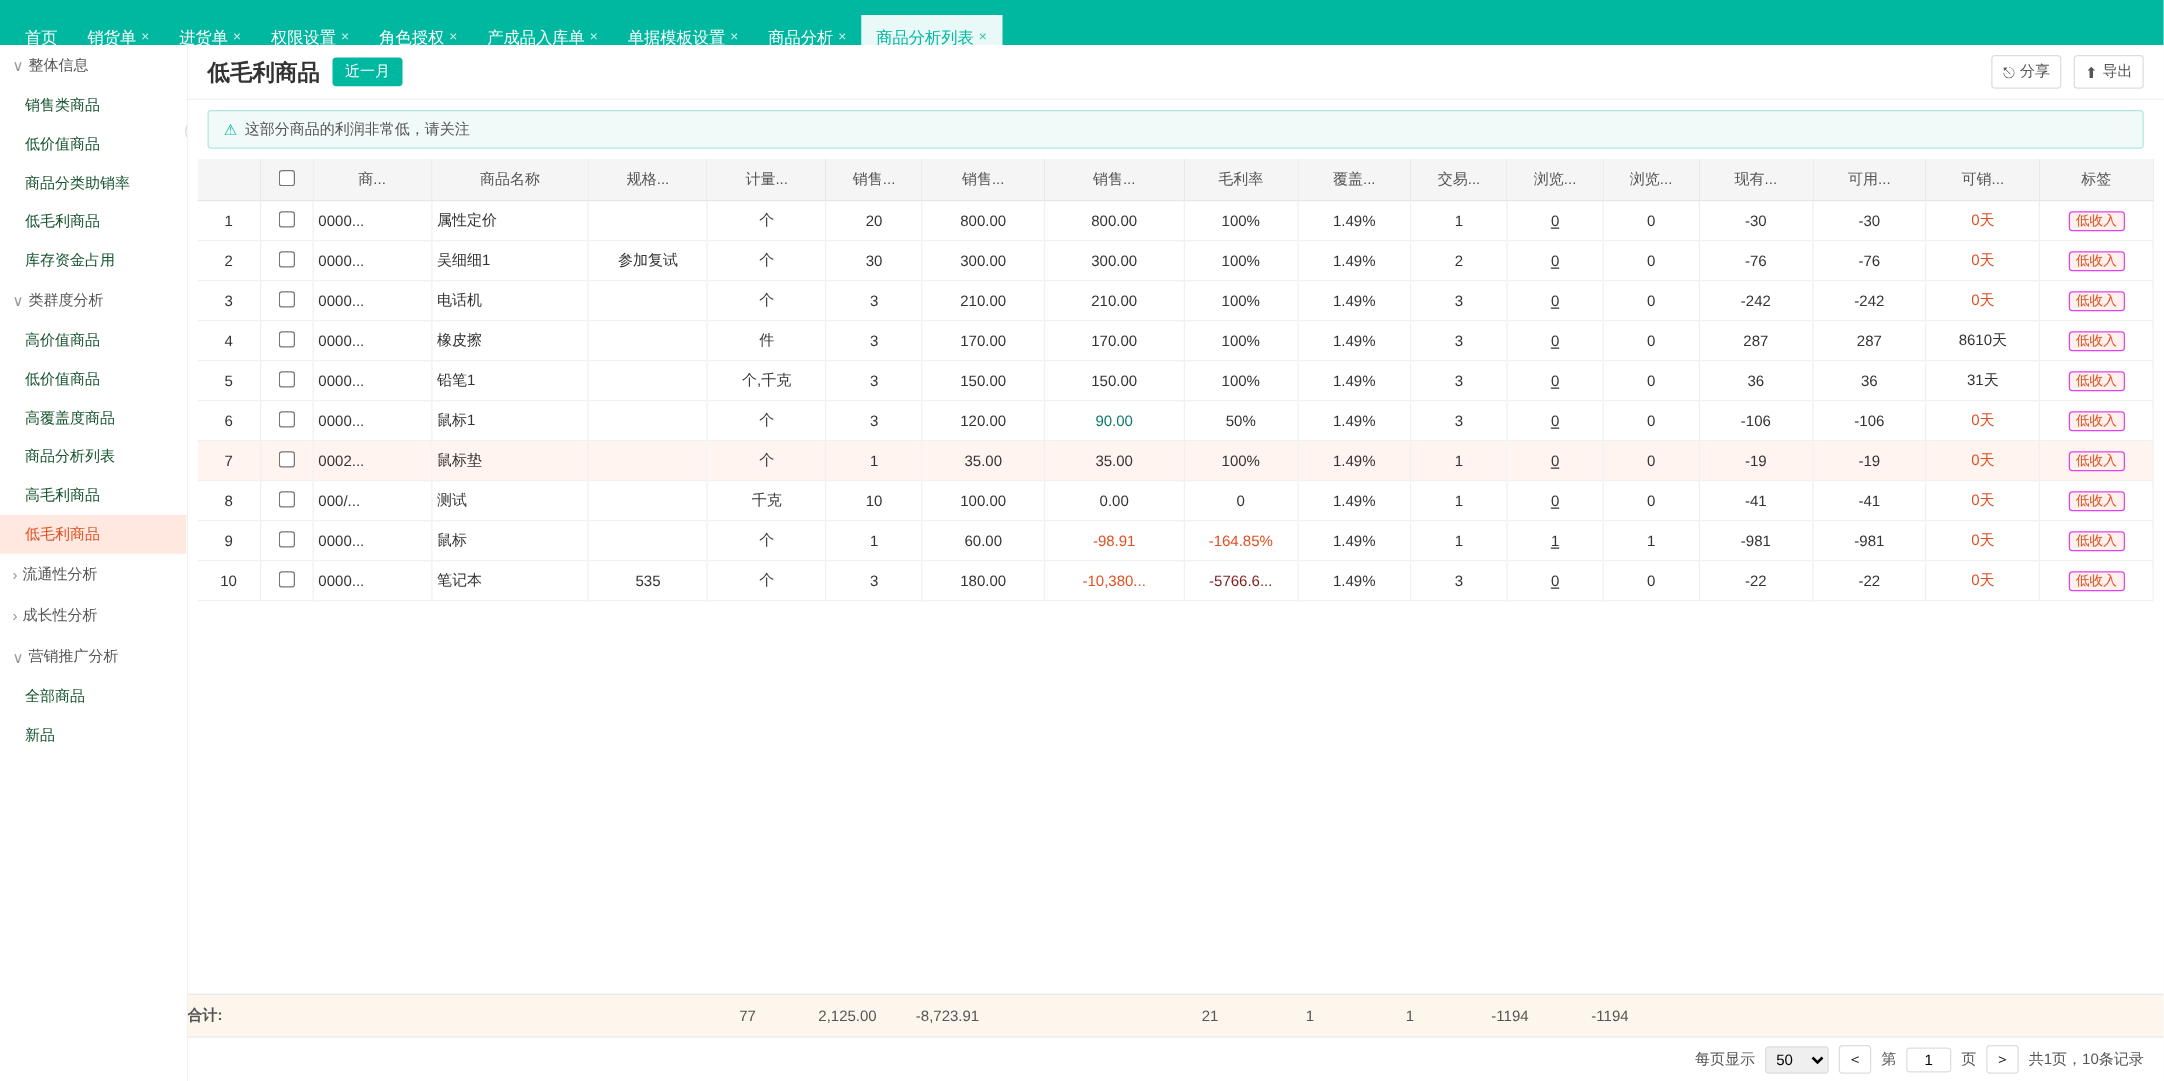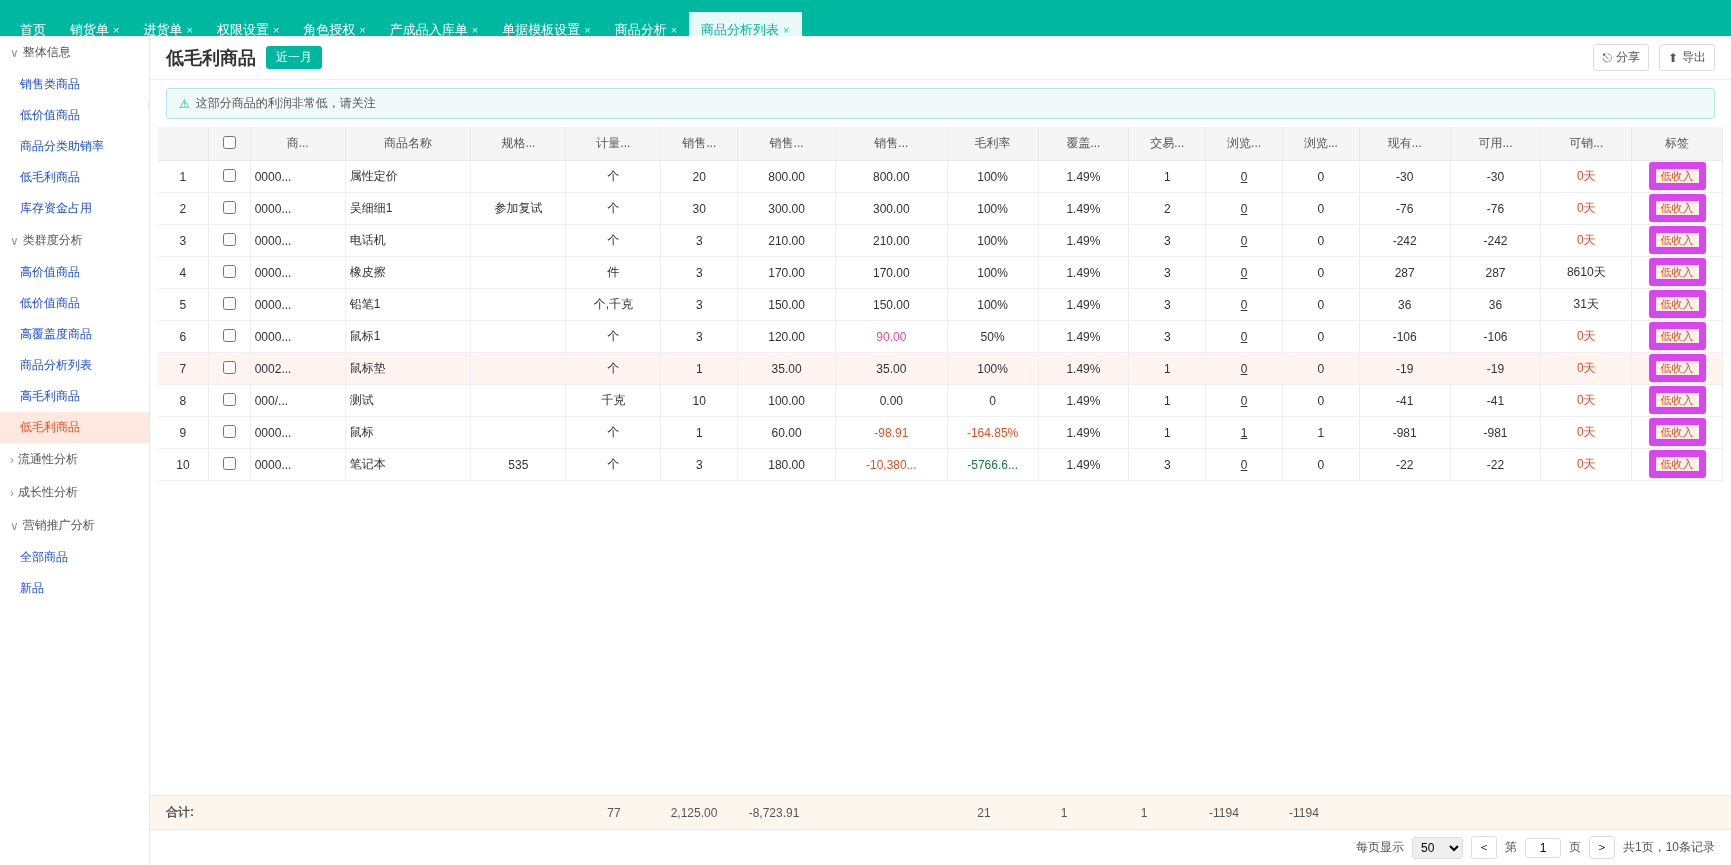--- a/index.html
+++ b/index.html
@@ -50,21 +50,21 @@
       align-items: center;
       padding: 8px 10px;
       font-size: 12px;
       color: #555;
       cursor: pointer;
     }
     .sidebar-section-title .arrow { margin-right: 4px; color: #999; }
     .sidebar-item {
       padding: 7px 10px 7px 20px;
       font-size: 12px;
-      color: #1d4ed8;
+      color: #14532d;
       cursor: pointer;
     }
     .sidebar-item.active { background: #ffe8e0; color: #e05020; }
     .sidebar-collapse-btn {
       position: absolute;
       left: 148px;
       top: 60px;
       background: #fff;
       border: 1px solid #ddd;
       border-radius: 50%;
@@ -197,31 +197,31 @@
       border-right: 1px solid #f0f0f0;
       white-space: nowrap;
       overflow: hidden;
       text-overflow: ellipsis;
     }
     .td-left { text-align: left; }
     .underline-link { text-decoration: underline; color: #333; cursor: pointer; }
     .tag-badge {
       background: #fff0ec;
       color: #e05020;
-      border: 7px solid #d946ef;
+      border: 1px solid #d946ef;
       border-radius: 3px;
       padding: 1px 5px;
       font-size: 11px;
     }
 
     
     .table-footer {
       background: #fdf6ec;
       border-top: 1px solid #e8e8e8;
-      padding: 8px 16px;
+      padding: 8px 0;
       display: flex;
       align-items: center;
       font-size: 12px;
       color: #555;
     }
     .footer-label { margin-right: 20px; font-weight: bold; }
     .footer-cell { min-width: 80px; text-align: center; }
 
     
     .pagination {
@@ -511,21 +511,21 @@
     </tr>
             <tr>
       <td class="">6</td>
       <td><input type="checkbox" style=""></td>
       <td class="td-left">0000...</td>
       <td class="td-left">鼠标1</td>
       <td></td>
       <td>个</td>
       <td>3</td>
       <td>120.00</td>
-      <td style="color:#ec4899">90.00</td>
+      <td style="color:#0f766e">90.00</td>
       <td style="color:#333">50%</td>
       <td>1.49%</td>
       <td>3</td>
       <td><span class="underline-link">0</span></td>
       <td>0</td>
       <td>-106</td>
       <td>-106</td>
       <td style="color:#e05020">0天</td>
       <td><span class="tag-badge">低收入</span></td>
     </tr>
@@ -592,21 +592,21 @@
             <tr>
       <td class="">10</td>
       <td><input type="checkbox" style=""></td>
       <td class="td-left">0000...</td>
       <td class="td-left">笔记本</td>
       <td>535</td>
       <td>个</td>
       <td>3</td>
       <td>180.00</td>
       <td style="color:#e05020">-10,380...</td>
-      <td style="color:#15803d">-5766.6...</td>
+      <td style="color:#7f1d1d">-5766.6...</td>
       <td>1.49%</td>
       <td>3</td>
       <td><span class="underline-link">0</span></td>
       <td>0</td>
       <td>-22</td>
       <td>-22</td>
       <td style="color:#e05020">0天</td>
       <td><span class="tag-badge">低收入</span></td>
     </tr>
           </tbody>

